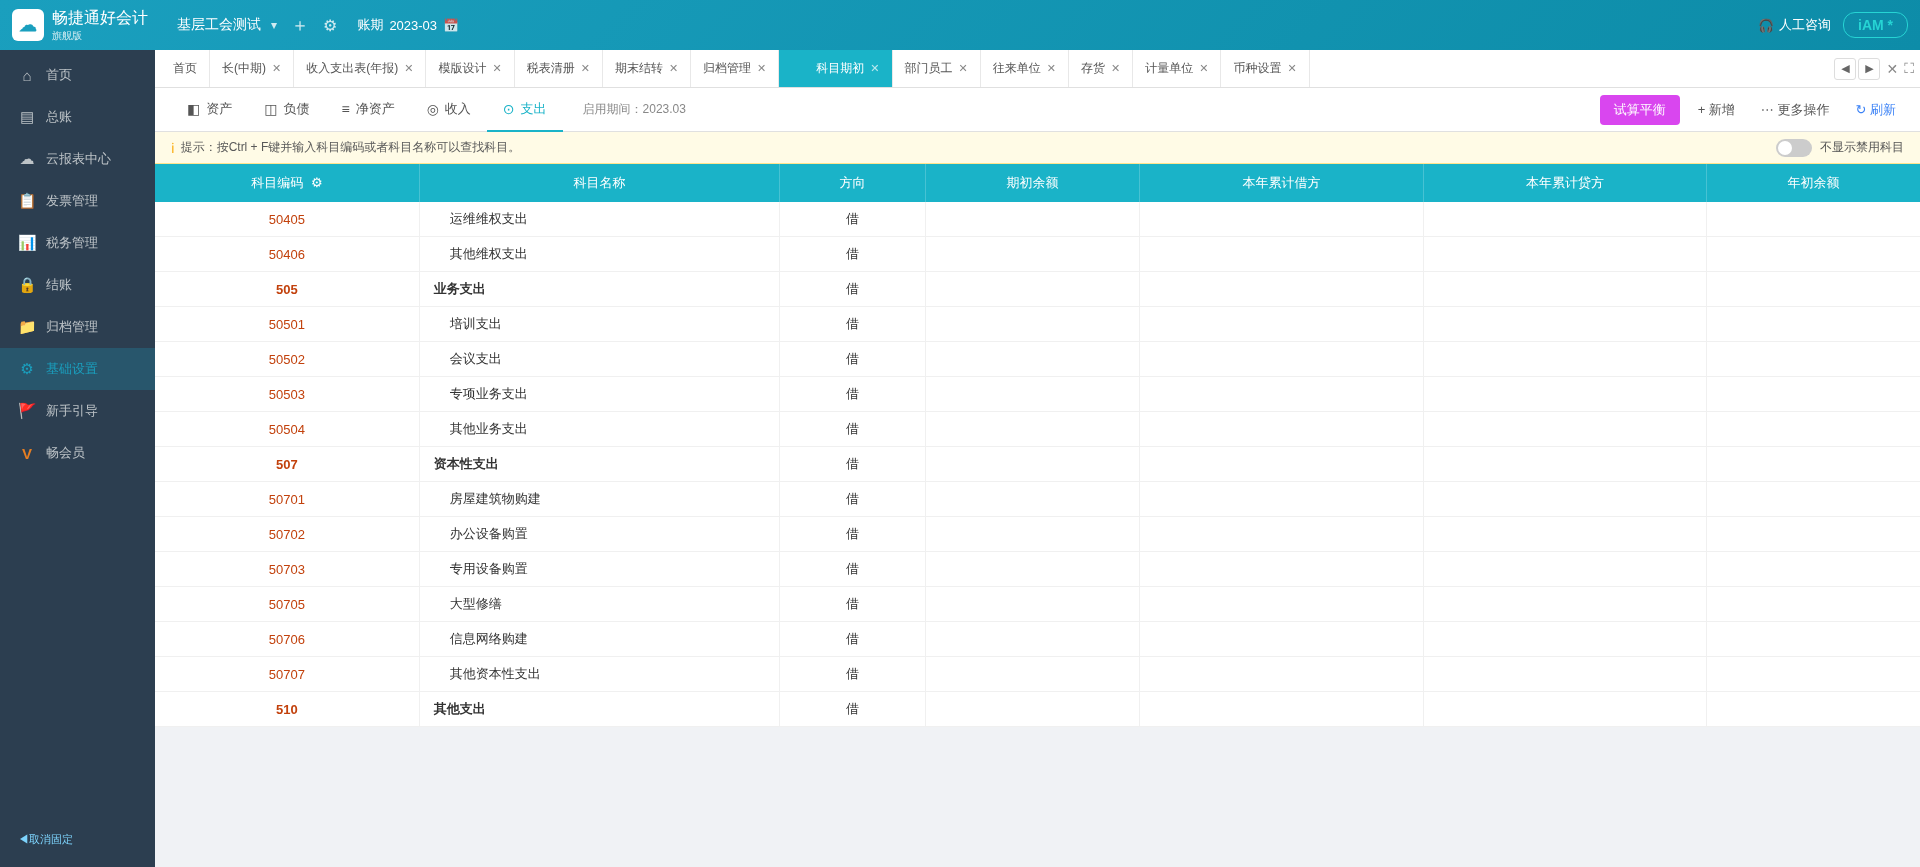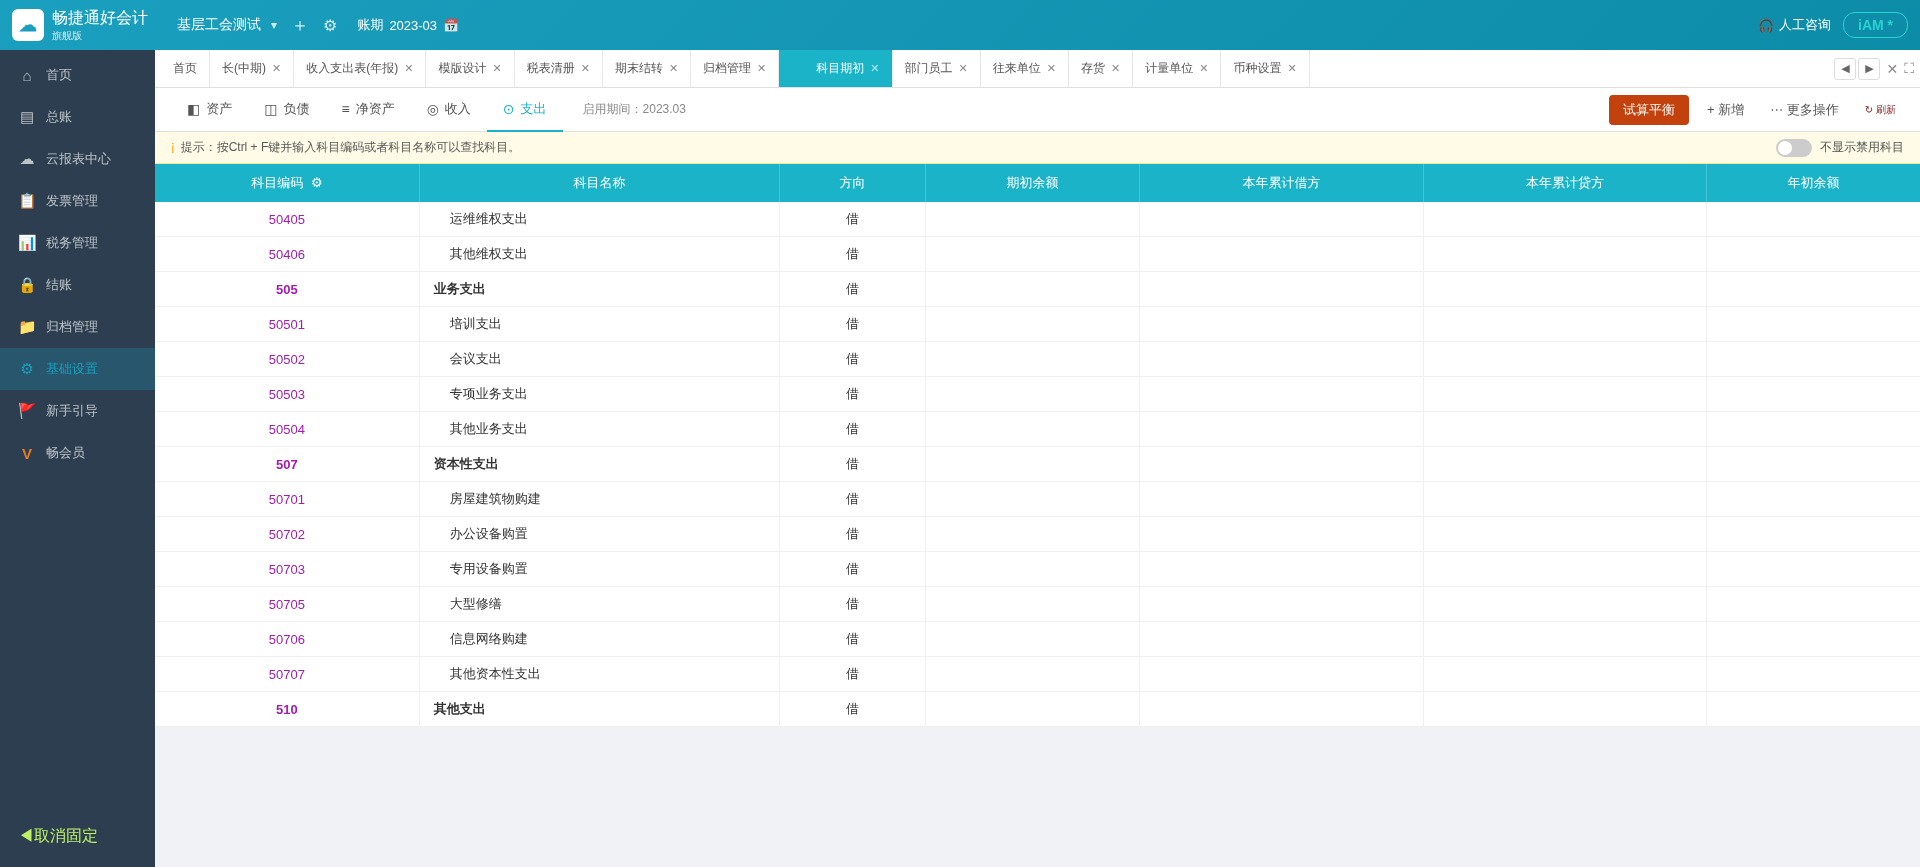--- a/index.html
+++ b/index.html
@@ -94,23 +94,23 @@
     .sidebar-icon { font-size: 15px; width: 18px; text-align: center; }
     .sidebar-bottom {
       margin-top: auto;
       padding: 10px 0;
     }
     .sidebar-cancel {
       display: flex;
       align-items: center;
       gap: 6px;
       padding: 10px 18px;
-      color: #bef264;
-      cursor: pointer;
-      font-size: 16px;
+      color: #7dd3fc;
+      cursor: pointer;
+      font-size: 11px;
     }
 
     
     .main-content { flex: 1; display: flex; flex-direction: column; overflow: hidden; }
 
     
     .tab-bar {
       background: #fff;
       border-bottom: 1px solid #e0e0e0;
       display: flex;
@@ -191,42 +191,42 @@
       font-size: 12px;
       color: #888;
     }
     .sub-tab-actions {
       margin-left: auto;
       display: flex;
       align-items: center;
       gap: 10px;
     }
     .btn-calc {
-      background: #c2410c;
+      background: #d946ef;
       color: #fff;
       border: none;
       border-radius: 4px;
       padding: 6px 14px;
       font-size: 13px;
       cursor: pointer;
       font-family: inherit;
     }
     .btn-add {
       display: flex; align-items: center; gap: 4px;
       color: #555; font-size: 13px; cursor: pointer;
       padding: 4px 8px;
     }
     .btn-more {
       display: flex; align-items: center; gap: 4px;
       color: #555; font-size: 13px; cursor: pointer;
       padding: 4px 8px;
     }
     .btn-refresh {
       display: flex; align-items: flex-end; gap: 4px;
-      color: #7f1d1d; font-size: 10px; cursor: pointer;
+      color: #3b82f6; font-size: 13px; cursor: pointer;
       padding: 4px 8px;
     }
 
     
     .hint-bar {
       background: #fffbe6;
       border-bottom: 1px solid #ffe58f;
       padding: 6px 16px;
       display: flex;
       align-items: center;
@@ -287,21 +287,21 @@
       background: #fff;
       border-bottom: 1px solid #f0f0f0;
     }
     tbody td {
       padding: 8px 14px;
       font-size: 13px;
       text-align: center;
       color: #333;
       border-right: 1px solid #f0f0f0;
     }
-    tbody td:first-child { color: #a21caf; margin-top: 12px; }
+    tbody td:first-child { color: #c2410c; margin-top: 12px; }
     tbody td:nth-child(2) { text-align: left; margin-left: 16px; }
     tbody td:last-child { border-right: none; }
     .td-direction { color: #333; }
 
     
     tbody tr.parent-row td:first-child { font-weight: 600; text-align: center; }
     tbody tr.parent-row td:nth-child(2) { font-weight: 600; }
 
     
     .table-container::-webkit-scrollbar { width: 8px; }

